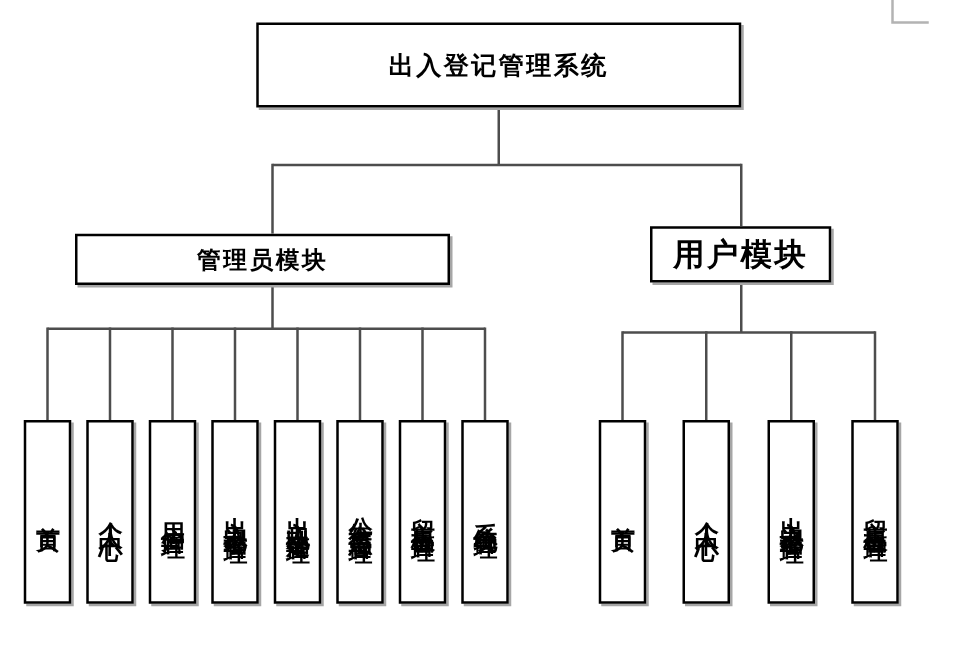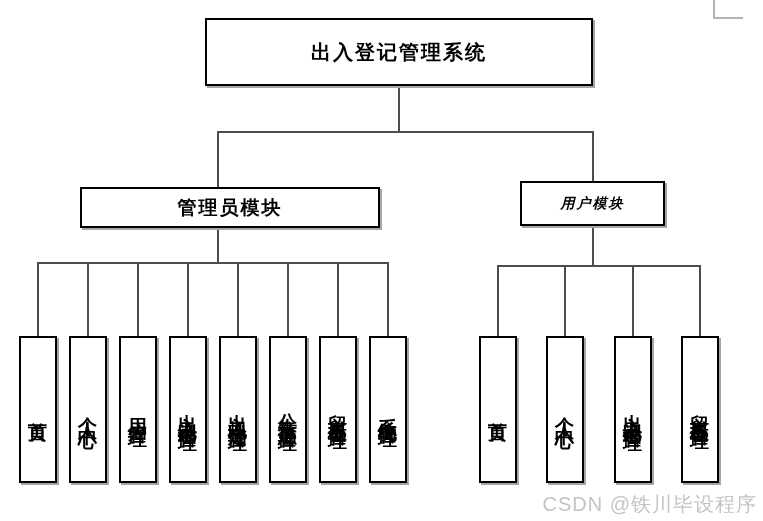--- a/index.html
+++ b/index.html
@@ -33,26 +33,26 @@
     font-weight: bold;
     color: #000000;
     z-index: 1;
     text-align: center;
   }
   .node-root {
     left: 205px; top: 18px; width: 388px; height: 68px;
     font-size: 20px; letter-spacing: 2px;
   }
   .node-admin {
-    left: 80px; top: 187px; width: 300px; height: 41px;
+    left: 60px; top: 187px; width: 300px; height: 41px;
     font-size: 19px; letter-spacing: 2px;
   }
   .node-user {
     left: 520px; top: 181px; width: 145px; height: 45px;
-    font-size: 14px; letter-spacing: 2px; font-style: italic;
+    font-size: 25px; letter-spacing: 2px;
   }
   .leaf {
     top: 336px;
     width: 38px;
     height: 147px;
   }
   .vtext {
     writing-mode: vertical-rl;
     text-orientation: upright;
     font-size: 19px;
@@ -148,15 +148,14 @@
   <div class="node leaf" style="left:546px">
     <span class="vtext">个人中心</span>
   </div>
   <div class="node leaf" style="left:614px">
     <span class="vtext">出入记录管理</span>
   </div>
   <div class="node leaf" style="left:681px">
     <span class="vtext">留言板管理</span>
   </div>
 
-  <div class="watermark">CSDN @铁川毕设程序</div>
 
 </div>
 
 </body></html>

